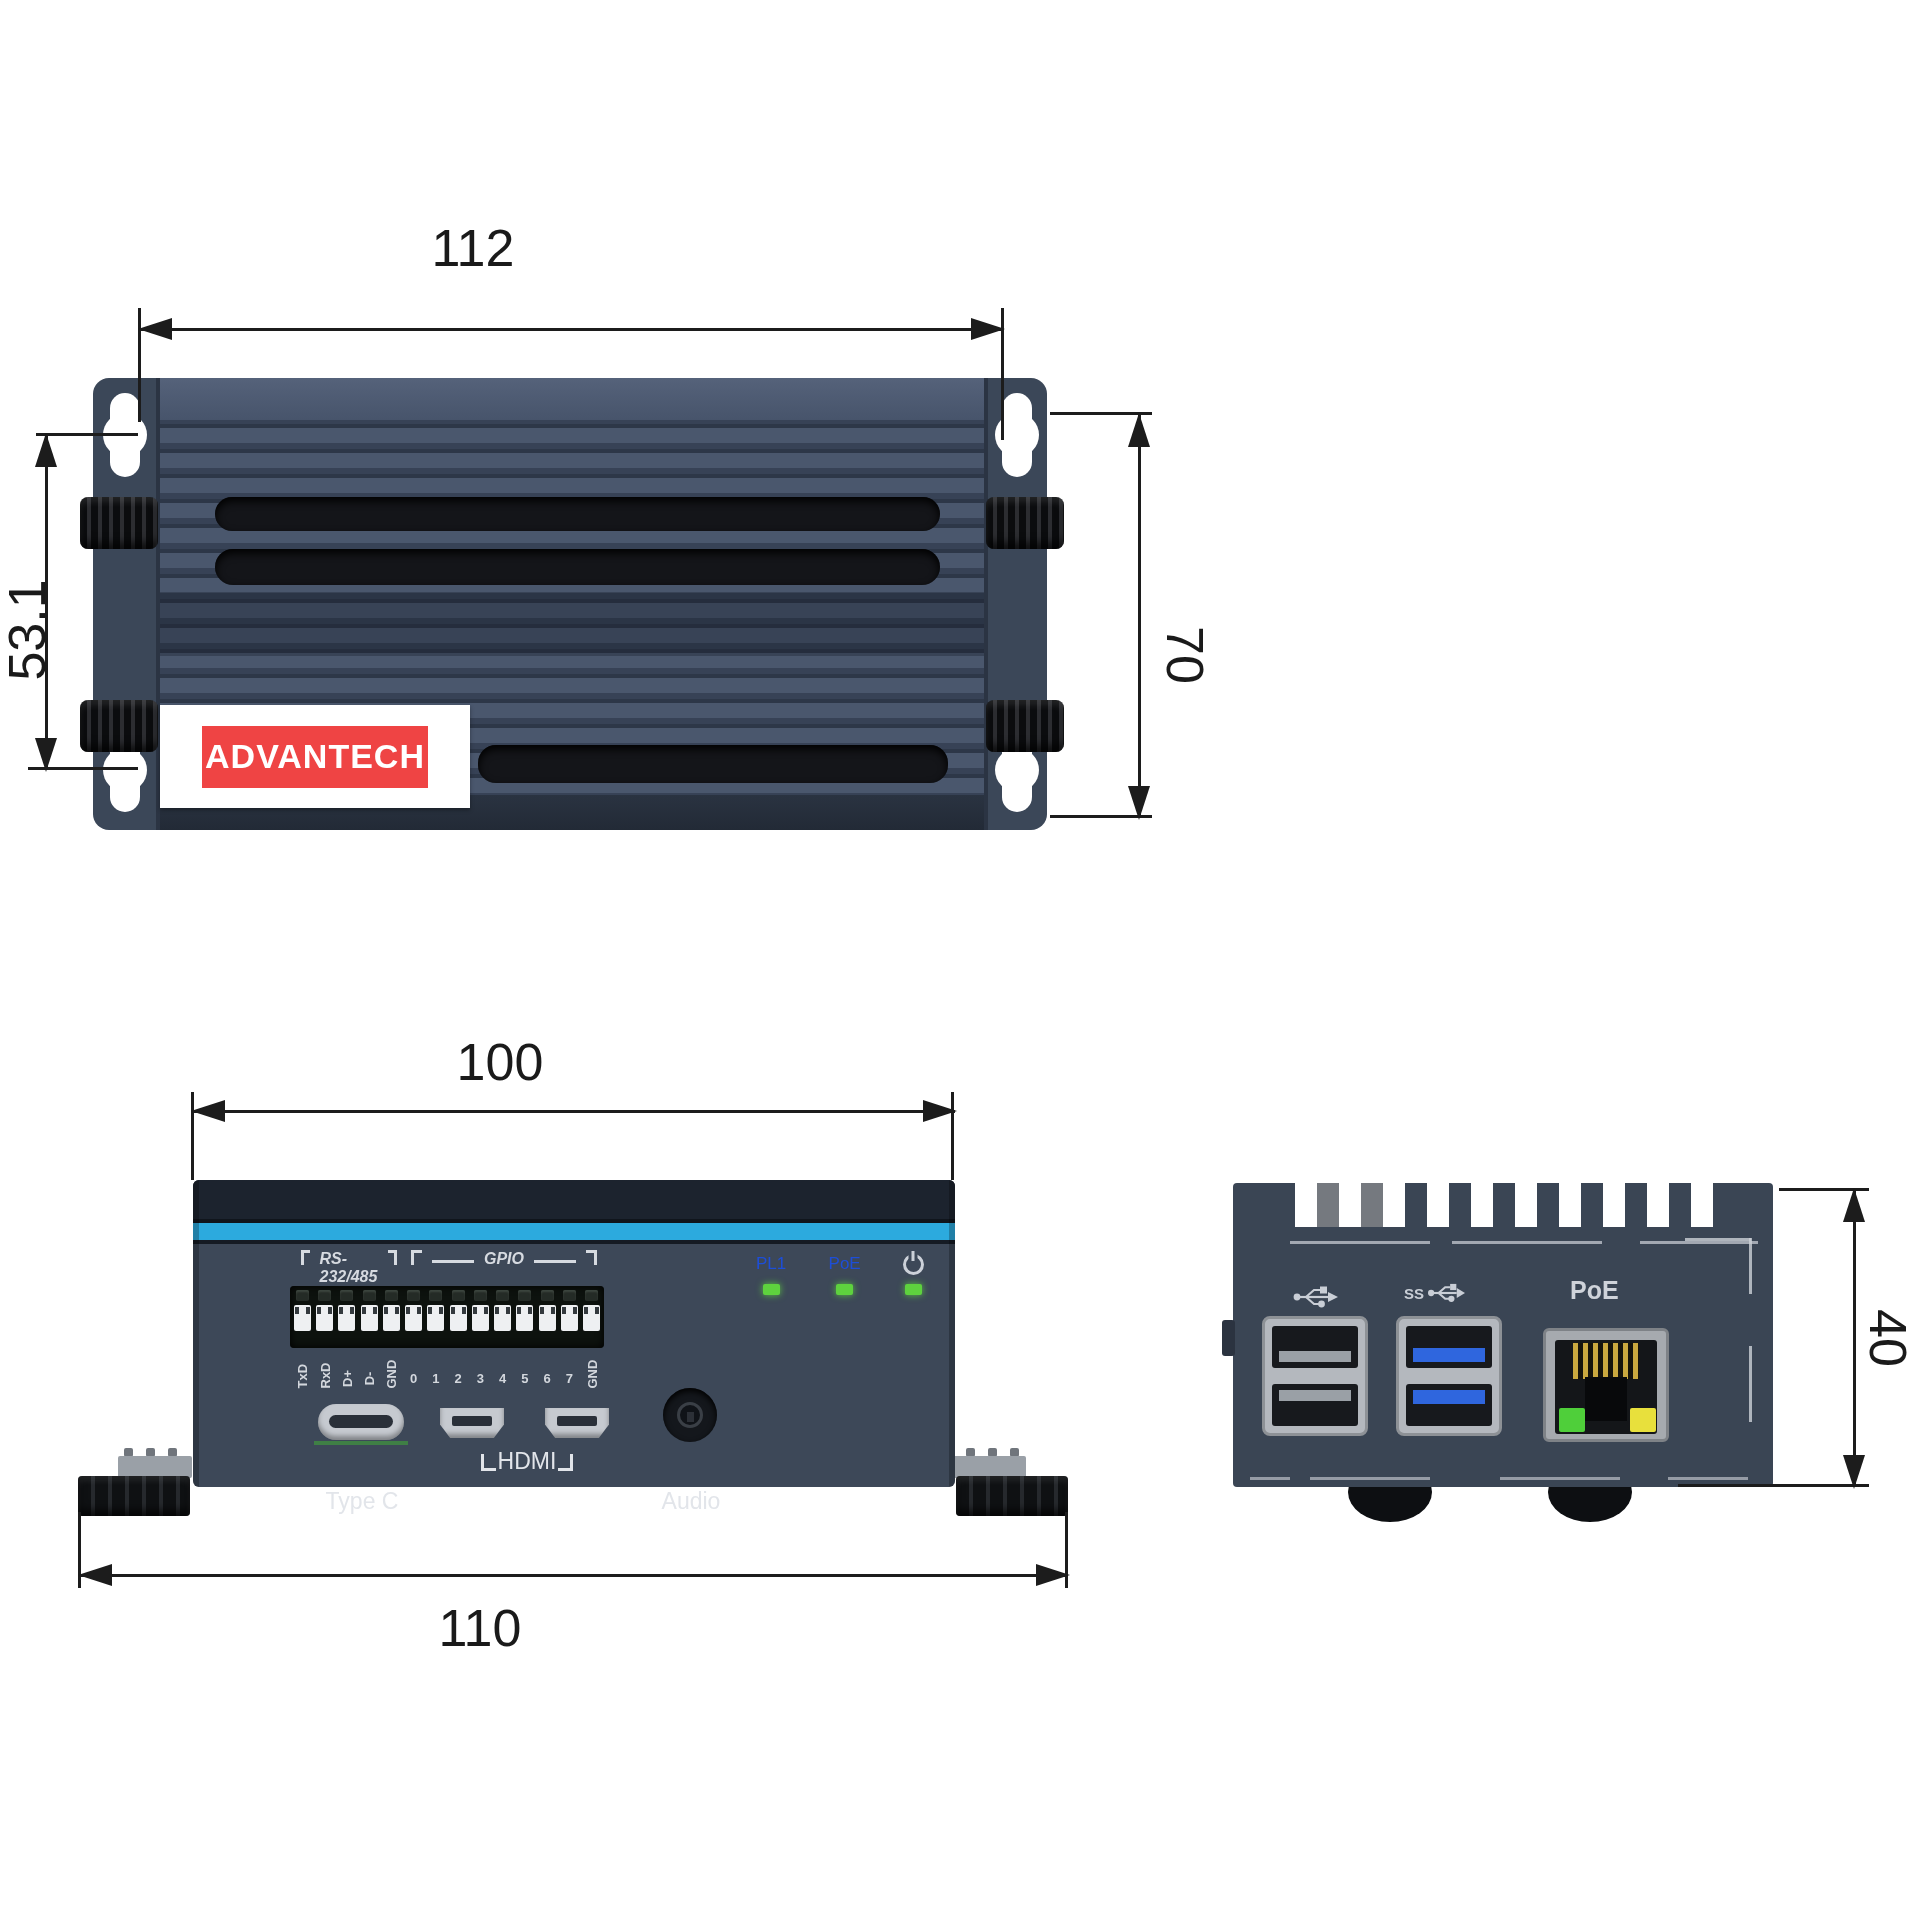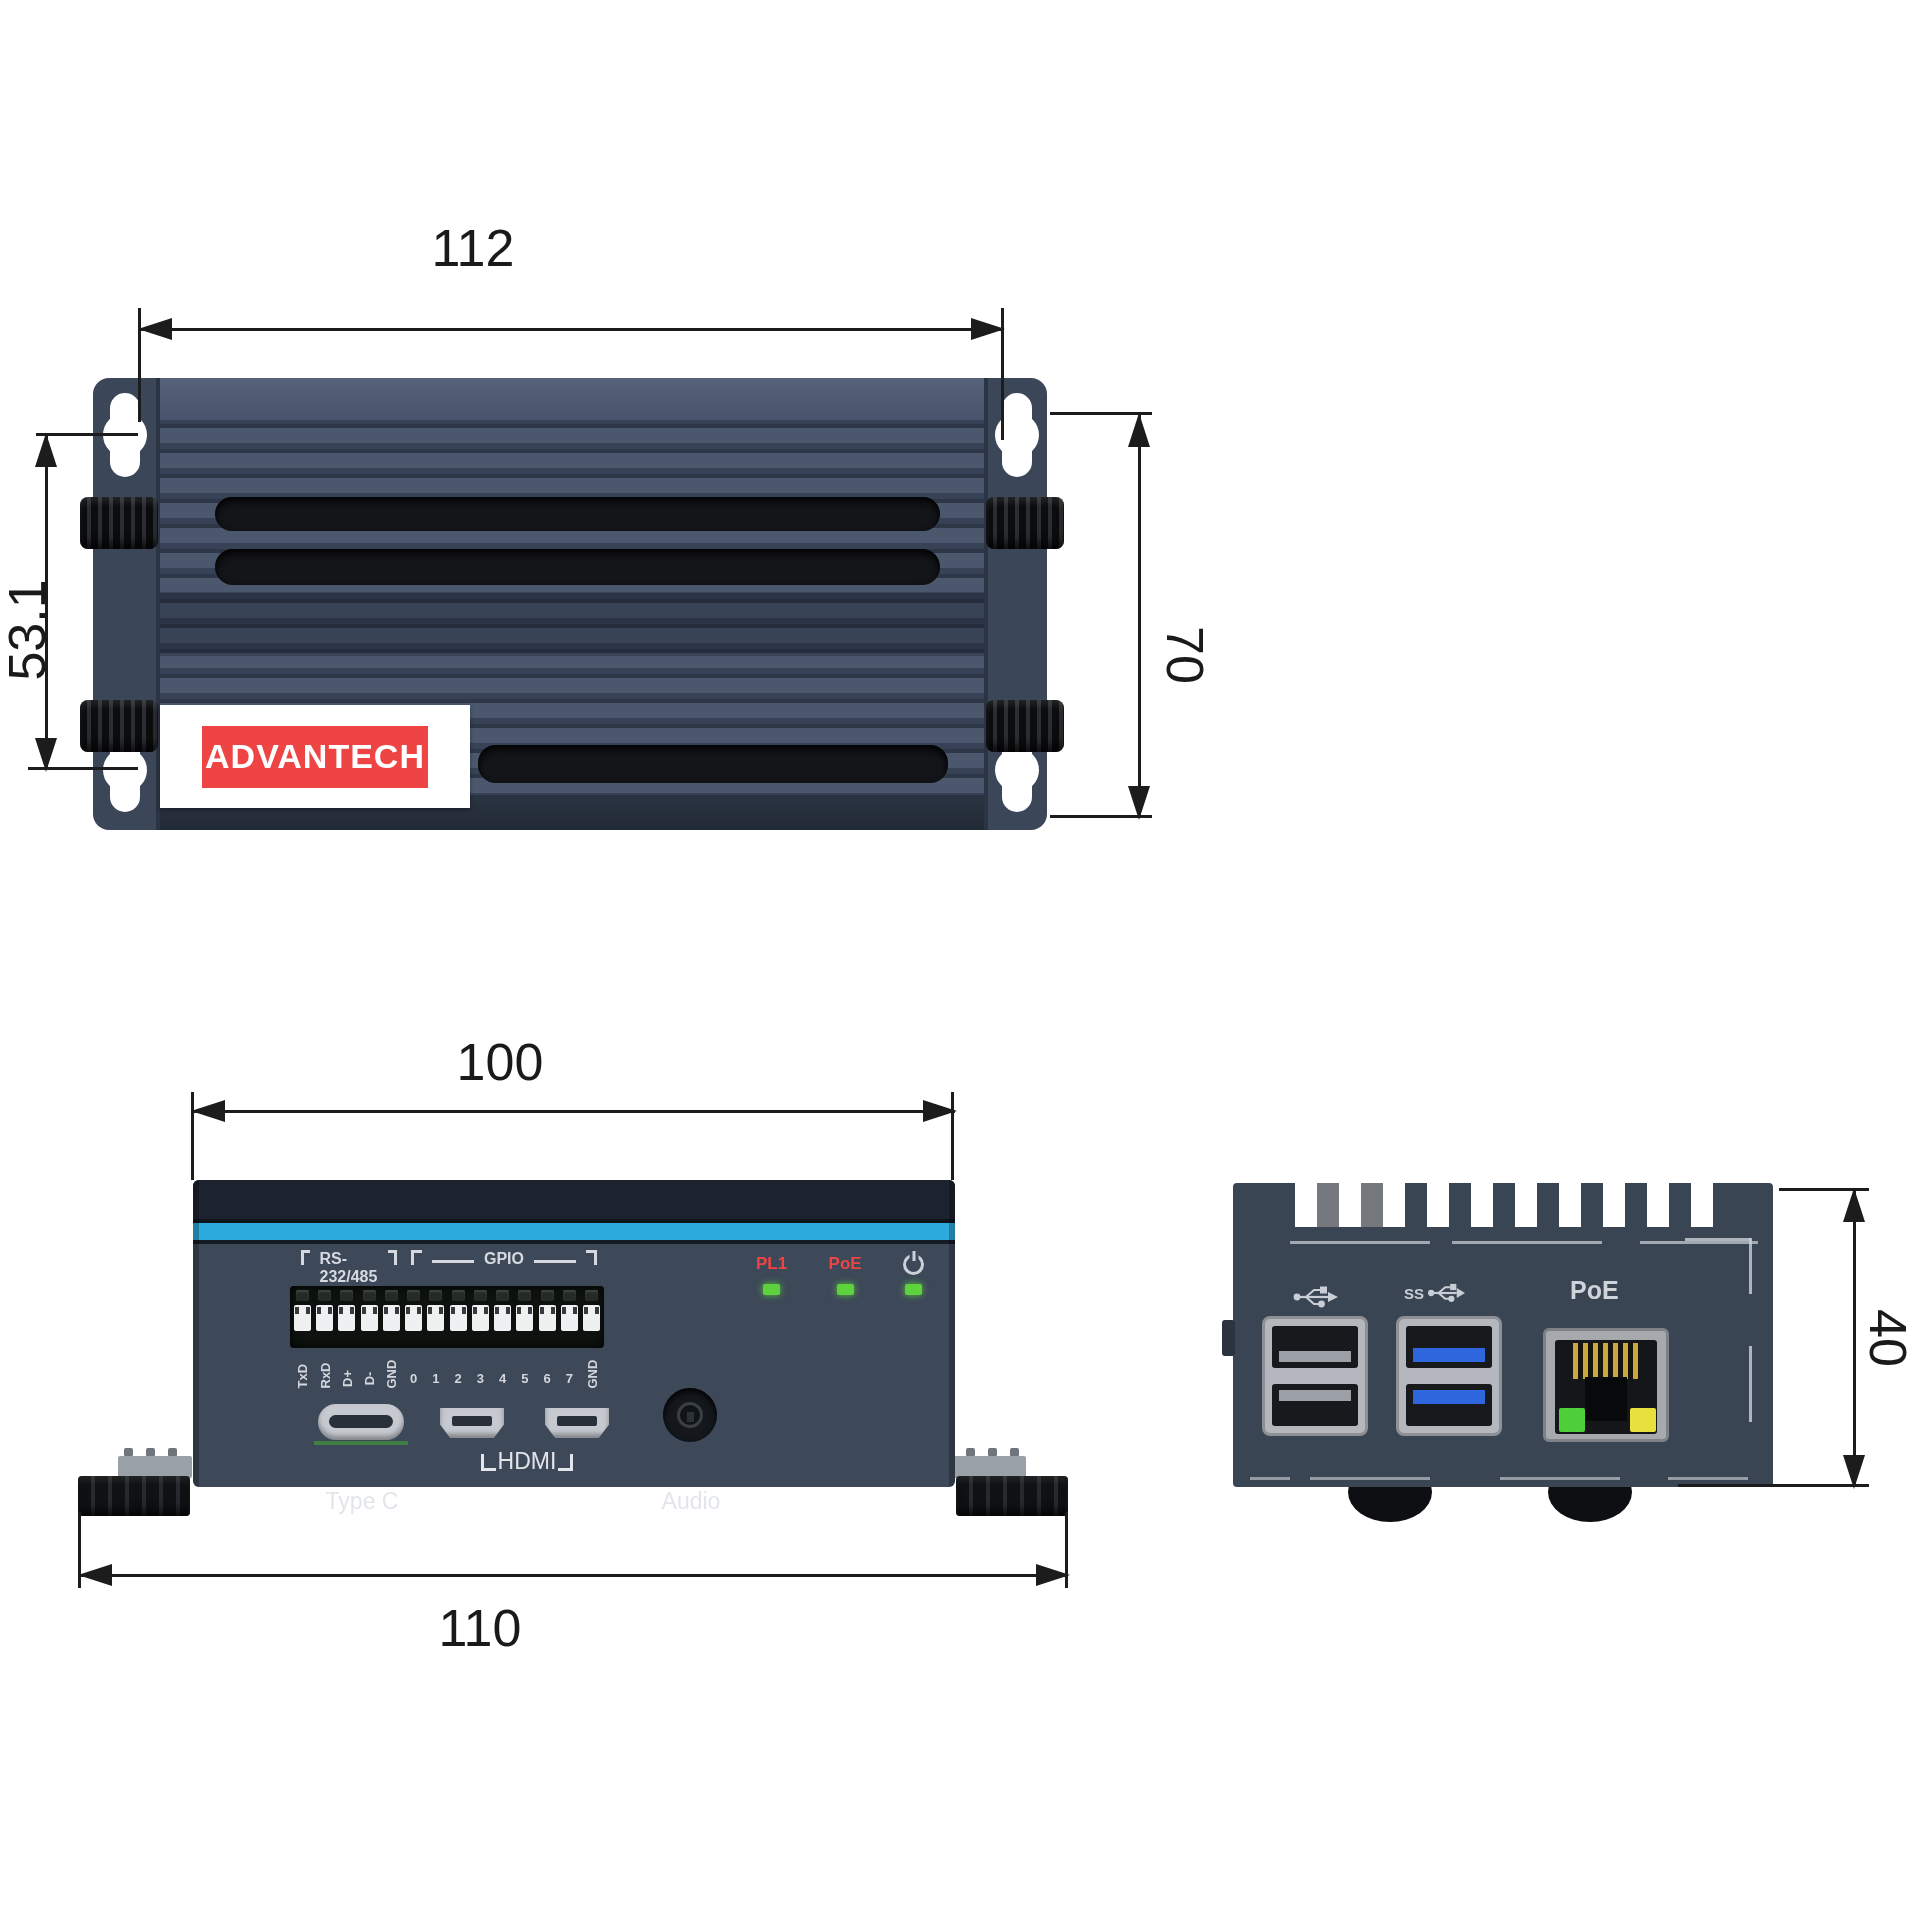--- a/index.html
+++ b/index.html
@@ -73,31 +73,31 @@
           display:flex;justify-content:space-evenly;align-items:stretch;box-shadow:inset 0 0 8px #000;}
   .tcell{width:20px;display:flex;flex-direction:column;align-items:center;justify-content:flex-start;padding-top:4px;}
   .screw{width:13px;height:11px;background:#242b26;border-radius:2px;box-shadow:inset 0 2px 2px #3d463f;}
   .clamp{margin-top:4px;width:17px;height:26px;background:#eef0f2;border-radius:2px;position:relative;}
   .clamp::before,.clamp::after{content:'';position:absolute;top:2px;width:4px;height:7px;background:#343a3e;}
   .clamp::before{left:1px;} .clamp::after{right:1px;}
   #tlabels{left:290px;top:1352px;width:314px;height:52px;display:flex;justify-content:space-evenly;align-items:center;}
   .tlab{width:20px;text-align:center;color:#d3d7dd;font-size:13px;font-weight:bold;white-space:nowrap;}
   .tlab.rot{transform:rotate(-90deg);}
 
-  .brk{position:absolute;display:flex;align-items:flex-start;color:#d6dae0;font-size:16px;font-weight:bold;}
+  .brk{position:absolute;display:flex;align-items:flex-start;color:#d6dae0;font-size:16px;font-weight:bold;font-style:italic;}
   .brk .hookl{width:8px;height:12px;border-left:3px solid #d6dae0;border-top:3px solid #d6dae0;}
   .brk .hookr{width:8px;height:12px;border-right:3px solid #d6dae0;border-top:3px solid #d6dae0;}
   .brk .wire{flex:1;height:0;border-top:3px solid #d6dae0;margin-top:0;}
   .brk span{margin:-10px 5px 0 5px;}
   #rs-brk{left:296px;top:1260px;width:106px;}
   #gpio-brk{left:406px;top:1260px;width:196px;}
 
   #ledgrp{left:756px;top:1254px;width:168px;height:60px;display:flex;justify-content:space-between;}
   .ledcol{display:flex;flex-direction:column;align-items:center;gap:10px;}
-  .ledlab{color:#ef4444;font-size:17px;font-weight:bold;height:20px;display:flex;align-items:center;}
+  .ledlab{color:#1d4ed8;font-size:17px;font-weight:normal;height:20px;display:flex;align-items:center;}
   .led{width:17px;height:11px;background:#5ed23e;border-radius:2px;box-shadow:0 0 7px rgba(94,210,62,.9);}
   .pwr{display:inline-block;width:15px;height:15px;border:3px solid #ccd1d9;border-radius:50%;position:relative;}
   .pwr::before{content:'';position:absolute;left:50%;top:-6px;transform:translateX(-50%);width:3px;height:10px;background:#ccd1d9;box-shadow:0 0 0 3px #3d4858;}
 
   #typec{left:318px;top:1404px;width:86px;height:36px;background:#c6cad0;border-radius:18px;box-shadow:inset 0 -4px 5px rgba(0,0,0,.35);}
   #typec::before{content:'';position:absolute;left:11px;top:11px;width:64px;height:13px;background:#2a3039;border-radius:7px;}
   #pcb1{left:314px;top:1441px;width:94px;height:4px;background:#3f7f45;}
   .hdmi{position:absolute;width:64px;height:30px;background:#c6cad0;
         clip-path:polygon(0 0,100% 0,100% 55%,84% 100%,16% 100%,0 55%);box-shadow:inset 0 -4px 5px rgba(0,0,0,.35);}
   .hdmi::before{content:'';position:absolute;left:12px;top:8px;width:40px;height:10px;background:#2a3039;border-radius:2px;}

